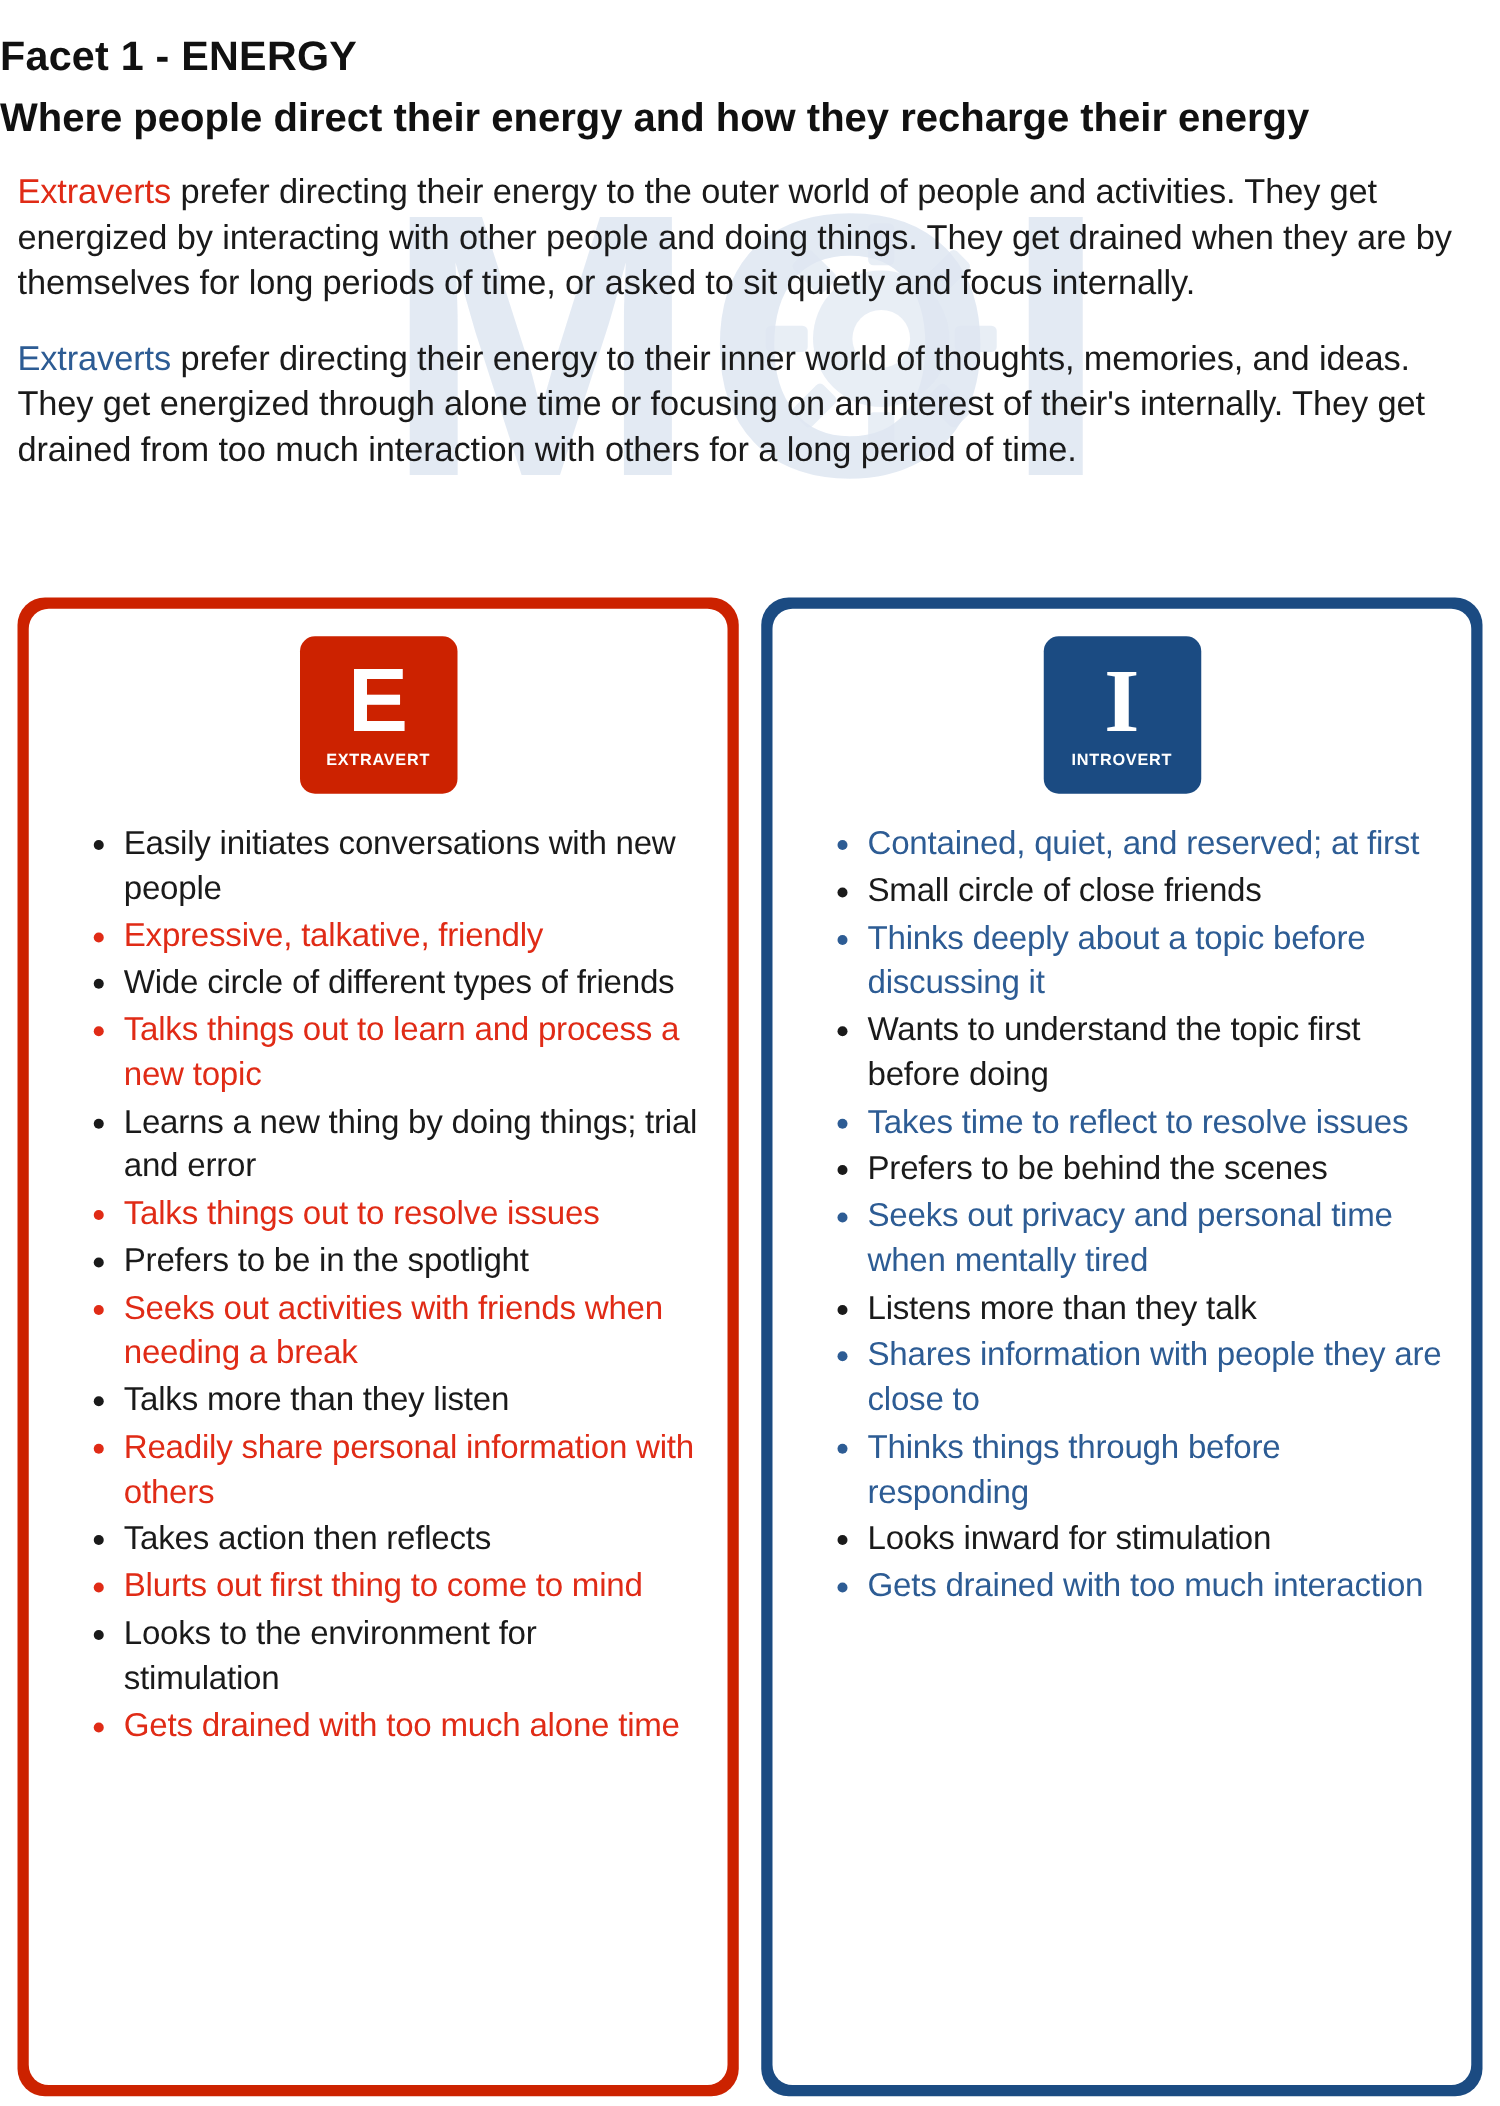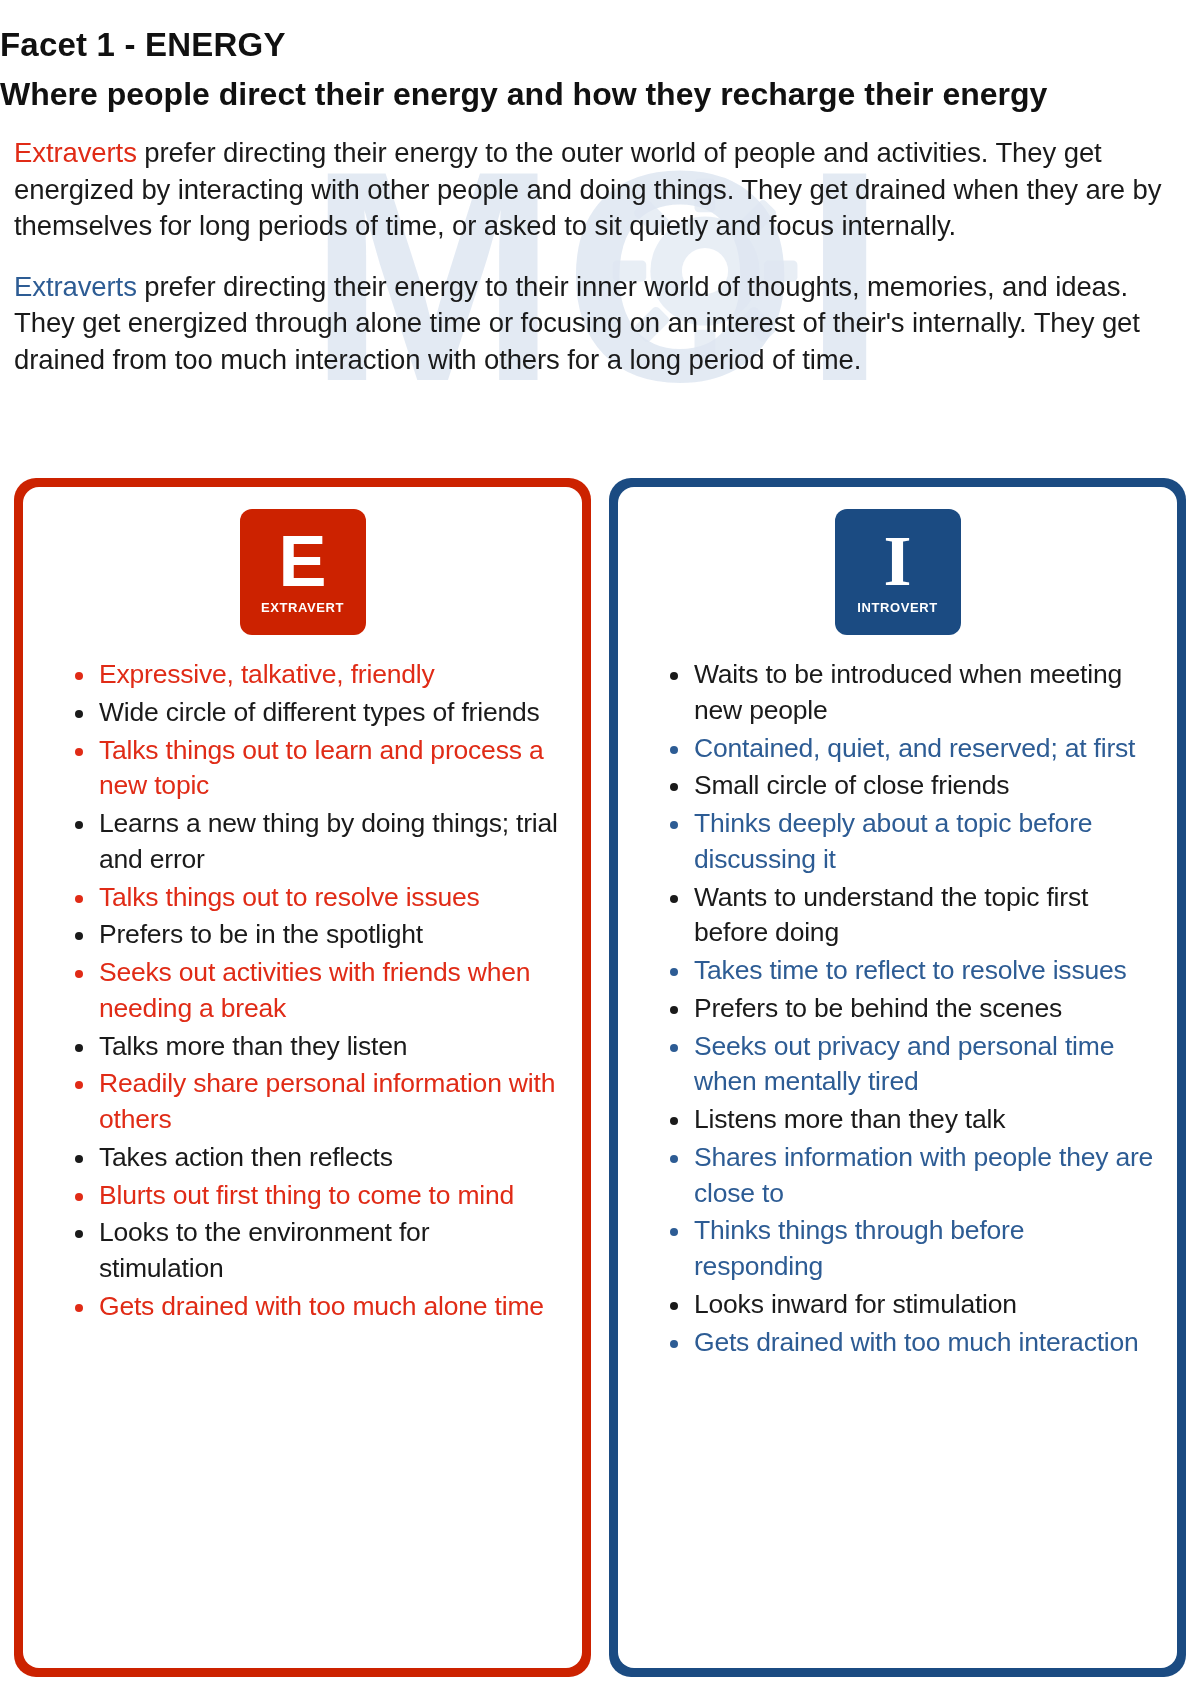--- a/index.html
+++ b/index.html
@@ -218,20 +218,21 @@
 
   <div class="panels">
 
     <div class="panel panel-e">
       <div class="panel-inner">
         <div class="badge badge-e">
           <span class="badge-letter sans">E</span>
           <span class="badge-caption">EXTRAVERT</span>
         </div>
         <ul class="bullets" id="list-extravert">
+            <li>Easily initiates conversations with new people</li>
             <li class="accent-red">Expressive, talkative, friendly</li>
             <li>Wide circle of different types of friends</li>
             <li class="accent-red">Talks things out to learn and process a new topic</li>
             <li>Learns a new thing by doing things; trial and error</li>
             <li class="accent-red">Talks things out to resolve issues</li>
             <li>Prefers to be in the spotlight</li>
             <li class="accent-red">Seeks out activities with friends when needing a break</li>
             <li>Talks more than they listen</li>
             <li class="accent-red">Readily share personal information with others</li>
             <li>Takes action then reflects</li>
@@ -242,21 +243,20 @@
       </div>
     </div>
 
     <div class="panel panel-i">
       <div class="panel-inner">
         <div class="badge badge-i">
           <span class="badge-letter">I</span>
           <span class="badge-caption">INTROVERT</span>
         </div>
         <ul class="bullets" id="list-introvert">
-            <li>Waits to be introduced when meeting new people</li>
             <li class="accent-blue">Contained, quiet, and reserved; at first</li>
             <li>Small circle of close friends</li>
             <li class="accent-blue">Thinks deeply about a topic before discussing it</li>
             <li>Wants to understand the topic first before doing</li>
             <li class="accent-blue">Takes time to reflect to resolve issues</li>
             <li>Prefers to be behind the scenes</li>
             <li class="accent-blue">Seeks out privacy and personal time when mentally tired</li>
             <li>Listens more than they talk</li>
             <li class="accent-blue">Shares information with people they are close to</li>
             <li class="accent-blue">Thinks things through before responding</li>

